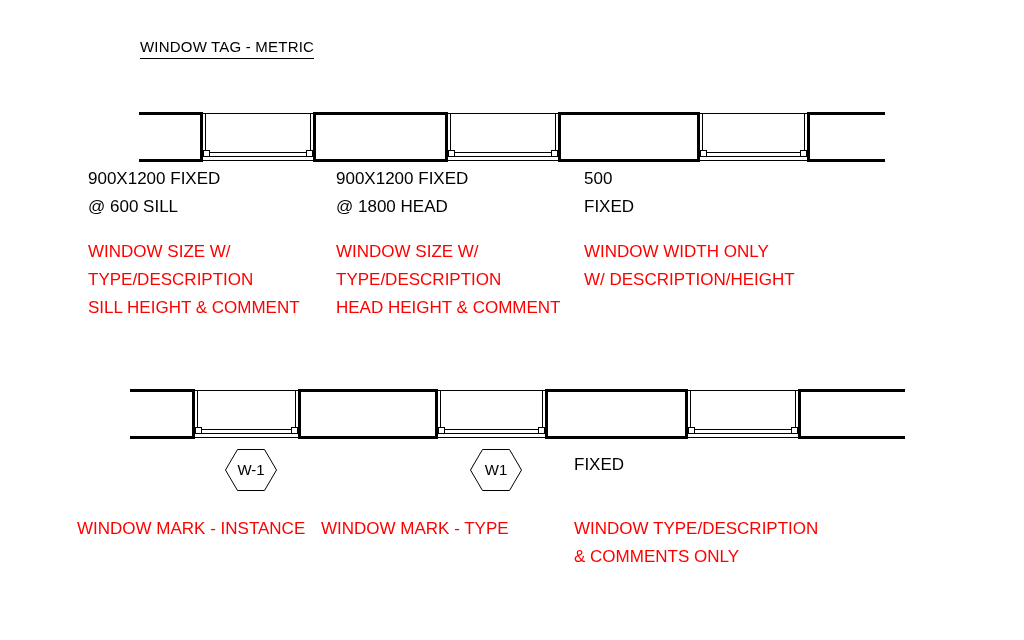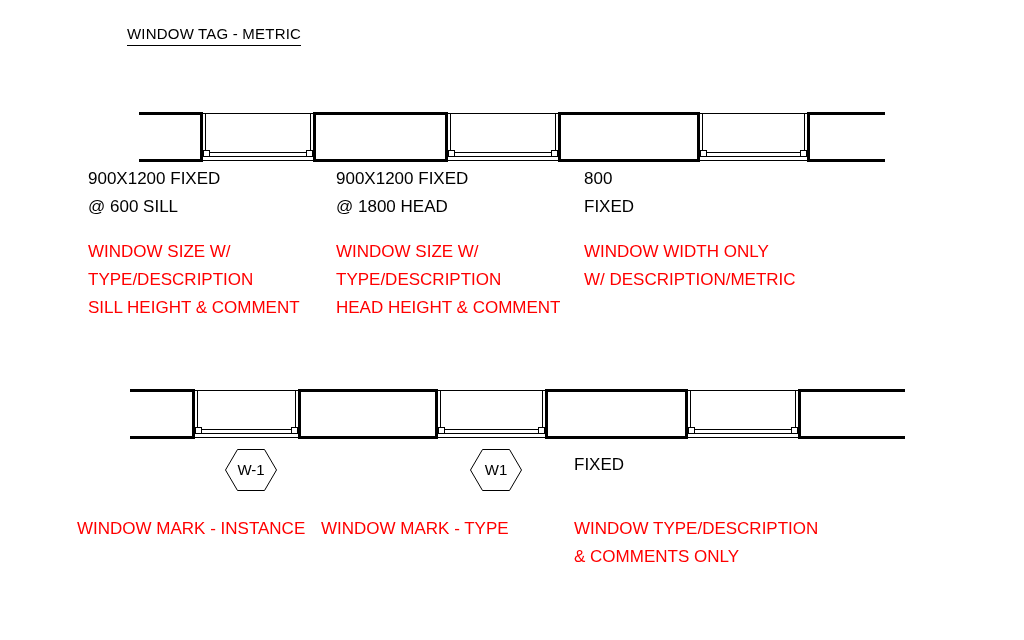--- a/index.html
+++ b/index.html
@@ -1,21 +1,21 @@
 <!DOCTYPE html>
 <html><head>
 <meta charset="utf-8">
 <style>
   html,body{margin:0;padding:0;background:#fff;}
   .page{
     position:relative;width:1024px;height:640px;background:#fff;overflow:hidden;
     font-family:"Liberation Sans",sans-serif;color:#000;
   }
   .title{
-    position:absolute;left:123px;top:21px;margin:4px;
+    position:absolute;left:123px;top:21px;margin:17px;
     font-size:15px;font-weight:400;letter-spacing:.2px;
     border-bottom:1.5px solid #000;padding-bottom:3px;
   }
   .band{position:absolute;shape-rendering:crispEdges;}
   .col{
     position:absolute;width:340px;text-align:left;
     font-size:17px;line-height:28px;white-space:nowrap;
   }
   .black-tag{color:#000;}
   .red-note{color:var(--red,#FF0000);}
@@ -76,37 +76,37 @@
 
   <div class="col black-tag" style="left:88px;top:165px">
     <div>900X1200 FIXED</div>
     <div>@ 600 SILL</div>
   </div>
   <div class="col black-tag" style="left:336px;top:165px">
     <div>900X1200 FIXED</div>
     <div>@ 1800 HEAD</div>
   </div>
   <div class="col black-tag" style="left:584px;top:165px">
-    <div>800</div>
+    <div>500</div>
     <div>FIXED</div>
   </div>
 
   <div class="col red-note" style="left:88px;top:238px">
     <div>WINDOW SIZE W/</div>
     <div>TYPE/DESCRIPTION</div>
     <div>SILL HEIGHT &amp; COMMENT</div>
   </div>
   <div class="col red-note" style="left:336px;top:238px">
     <div>WINDOW SIZE W/</div>
     <div>TYPE/DESCRIPTION</div>
     <div>HEAD HEIGHT &amp; COMMENT</div>
   </div>
   <div class="col red-note" style="left:584px;top:238px">
     <div>WINDOW WIDTH ONLY</div>
-    <div>W/ DESCRIPTION/METRIC</div>
+    <div>W/ DESCRIPTION/HEIGHT</div>
   </div>
 
   <svg id="band-bottom" class="band" style="left:130px;top:388px" width="780" height="54">
       <line x1="0" y1="2.5" x2="65" y2="2.5" stroke="#000" stroke-width="3"></line>
       <line x1="0" y1="49.5" x2="65" y2="49.5" stroke="#000" stroke-width="3"></line>
       <line x1="63.5" y1="1" x2="63.5" y2="51" stroke="#000" stroke-width="3"></line>
       <line x1="168" y1="2.5" x2="308" y2="2.5" stroke="#000" stroke-width="3"></line>
       <line x1="168" y1="49.5" x2="308" y2="49.5" stroke="#000" stroke-width="3"></line>
       <line x1="169.5" y1="1" x2="169.5" y2="51" stroke="#000" stroke-width="3"></line>
       <line x1="306.5" y1="1" x2="306.5" y2="51" stroke="#000" stroke-width="3"></line>

